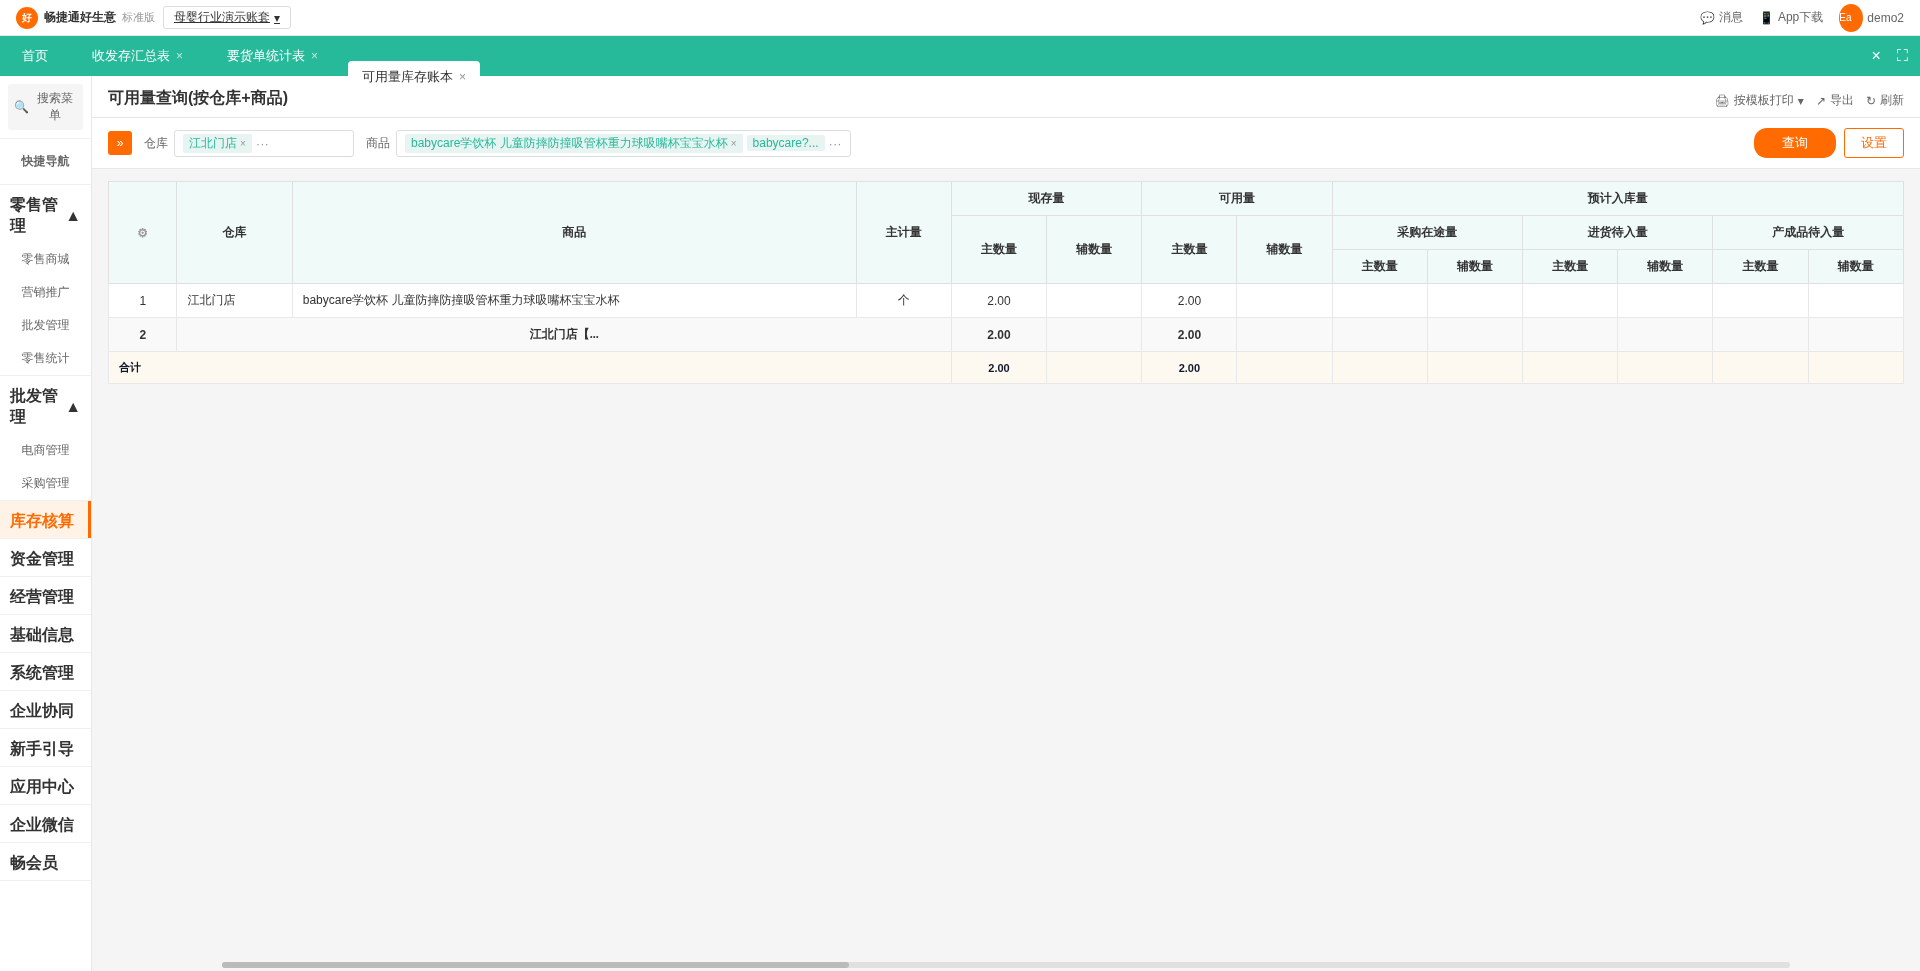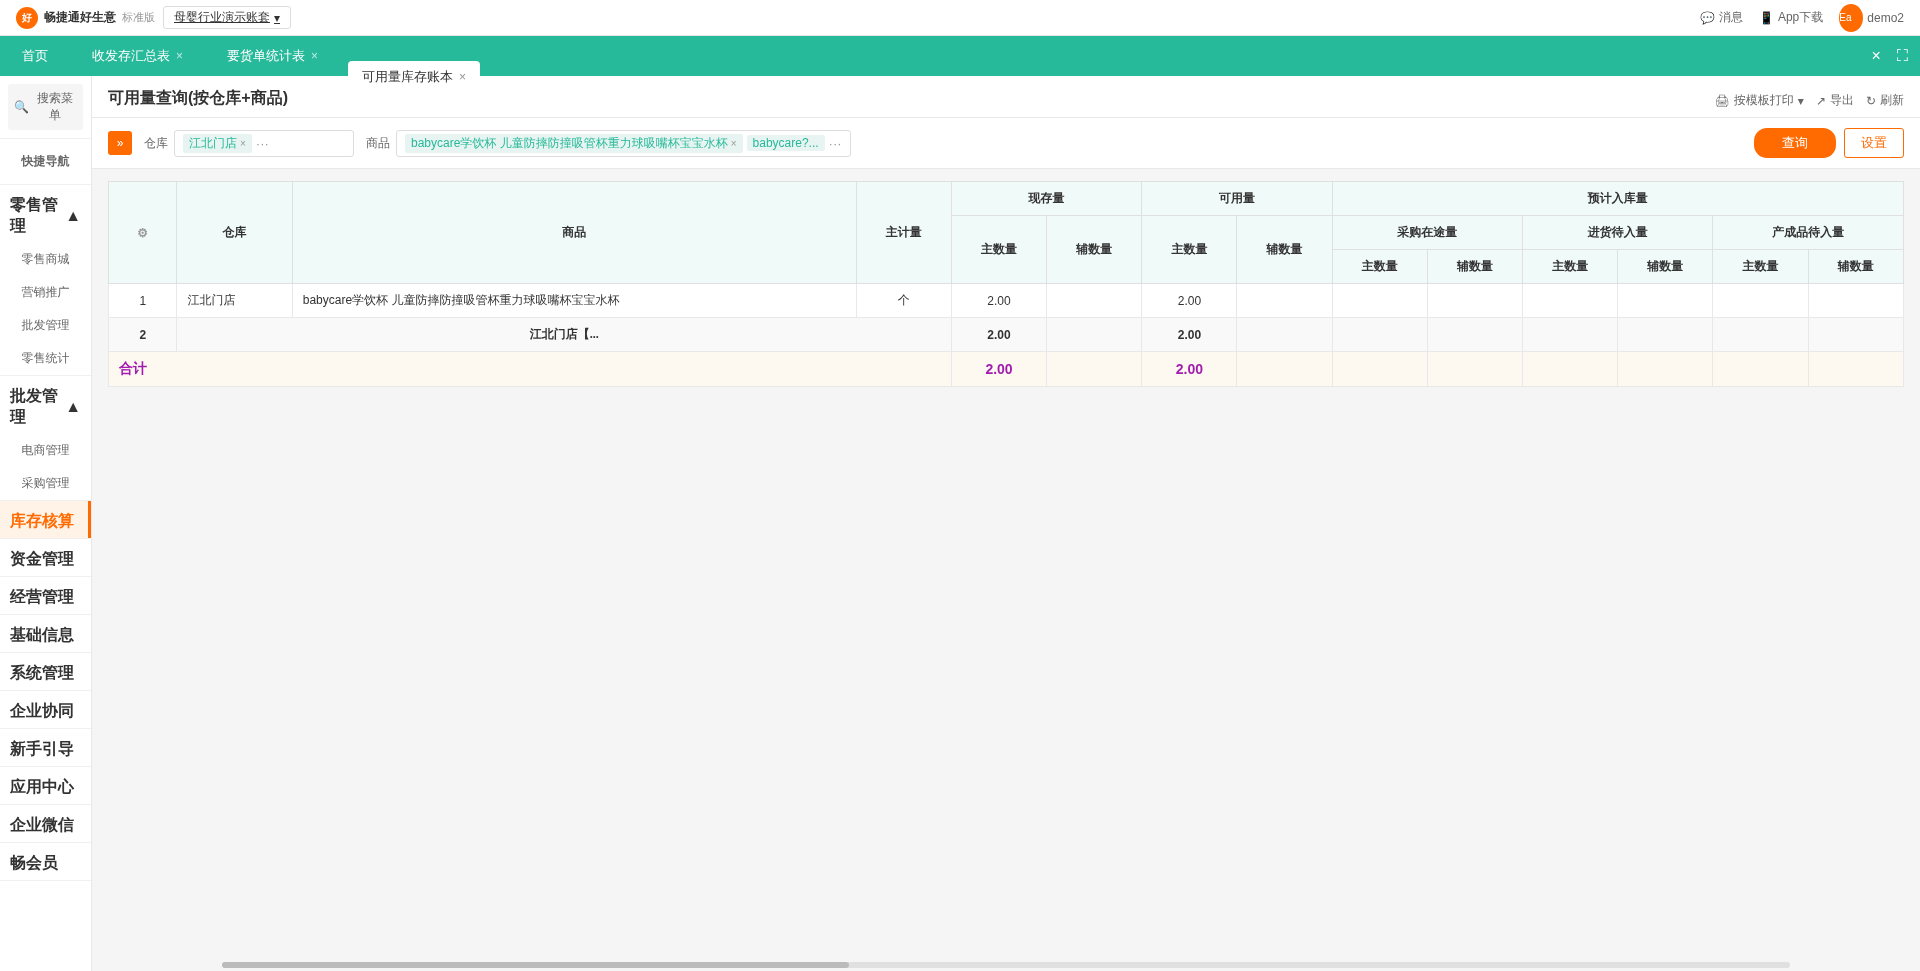--- a/index.html
+++ b/index.html
@@ -60,21 +60,21 @@
     .btn-primary { background: #ff6b00; color: #fff; border: none; border-radius: 13px; padding: 5px 28px; font-size: 13px; cursor: pointer; margin-left: 20px; }
     .btn-settings { background: #fff; color: #ff6b00; border: 1px solid #ff6b00; border-radius: 3px; padding: 5px 16px; font-size: 13px; cursor: pointer; }
 
     
     .table-container { flex: 1; overflow: auto; padding: 12px 16px; }
     .data-table { width: 100%; border-collapse: collapse; background: #fff; }
     .data-table thead tr th { background: #f0faf8; border: 1px solid #e0e0e0; padding: 8px 10px; font-size: 12px; color: #333; font-weight: bold; text-align: center; white-space: nowrap; }
     .data-table thead tr.header-row-1 th { }
     .data-table tbody tr td { border: 1px solid #e8e8e8; padding: 8px 10px; font-size: 12px; color: #333; text-align: center; }
     .data-table tbody tr.subtotal td { font-weight: bold; background: #f9f9f9; }
-    .data-table tfoot tr td { border: 1px solid #e8e8e8; padding: 8px 10px; font-size: 14px; color: #a21caf; font-weight: bold; text-align: center; background: #fef9f0; }
+    .data-table tfoot tr td { border: 1px solid #e8e8e8; padding: 8px 10px; font-size: 11px; color: #0f172a; font-weight: bold; text-align: center; background: #fef9f0; }
 
     .settings-icon { width: 20px; height: 20px; display: inline-flex; align-items: center; justify-content: center; color: #999; cursor: pointer; }
 
     
     .scroll-bar-area { height: 12px; background: #f5f5f5; display: flex; align-items: center; padding: 0 130px 0 130px; flex-shrink: 0; }
     .scroll-track { width: 100%; height: 6px; background: #e0e0e0; border-radius: 3px; position: relative; }
     .scroll-thumb { position: absolute; left: 0; width: 40%; height: 6px; background: #bbb; border-radius: 3px; }
   </style>
 </head>
 <body>

